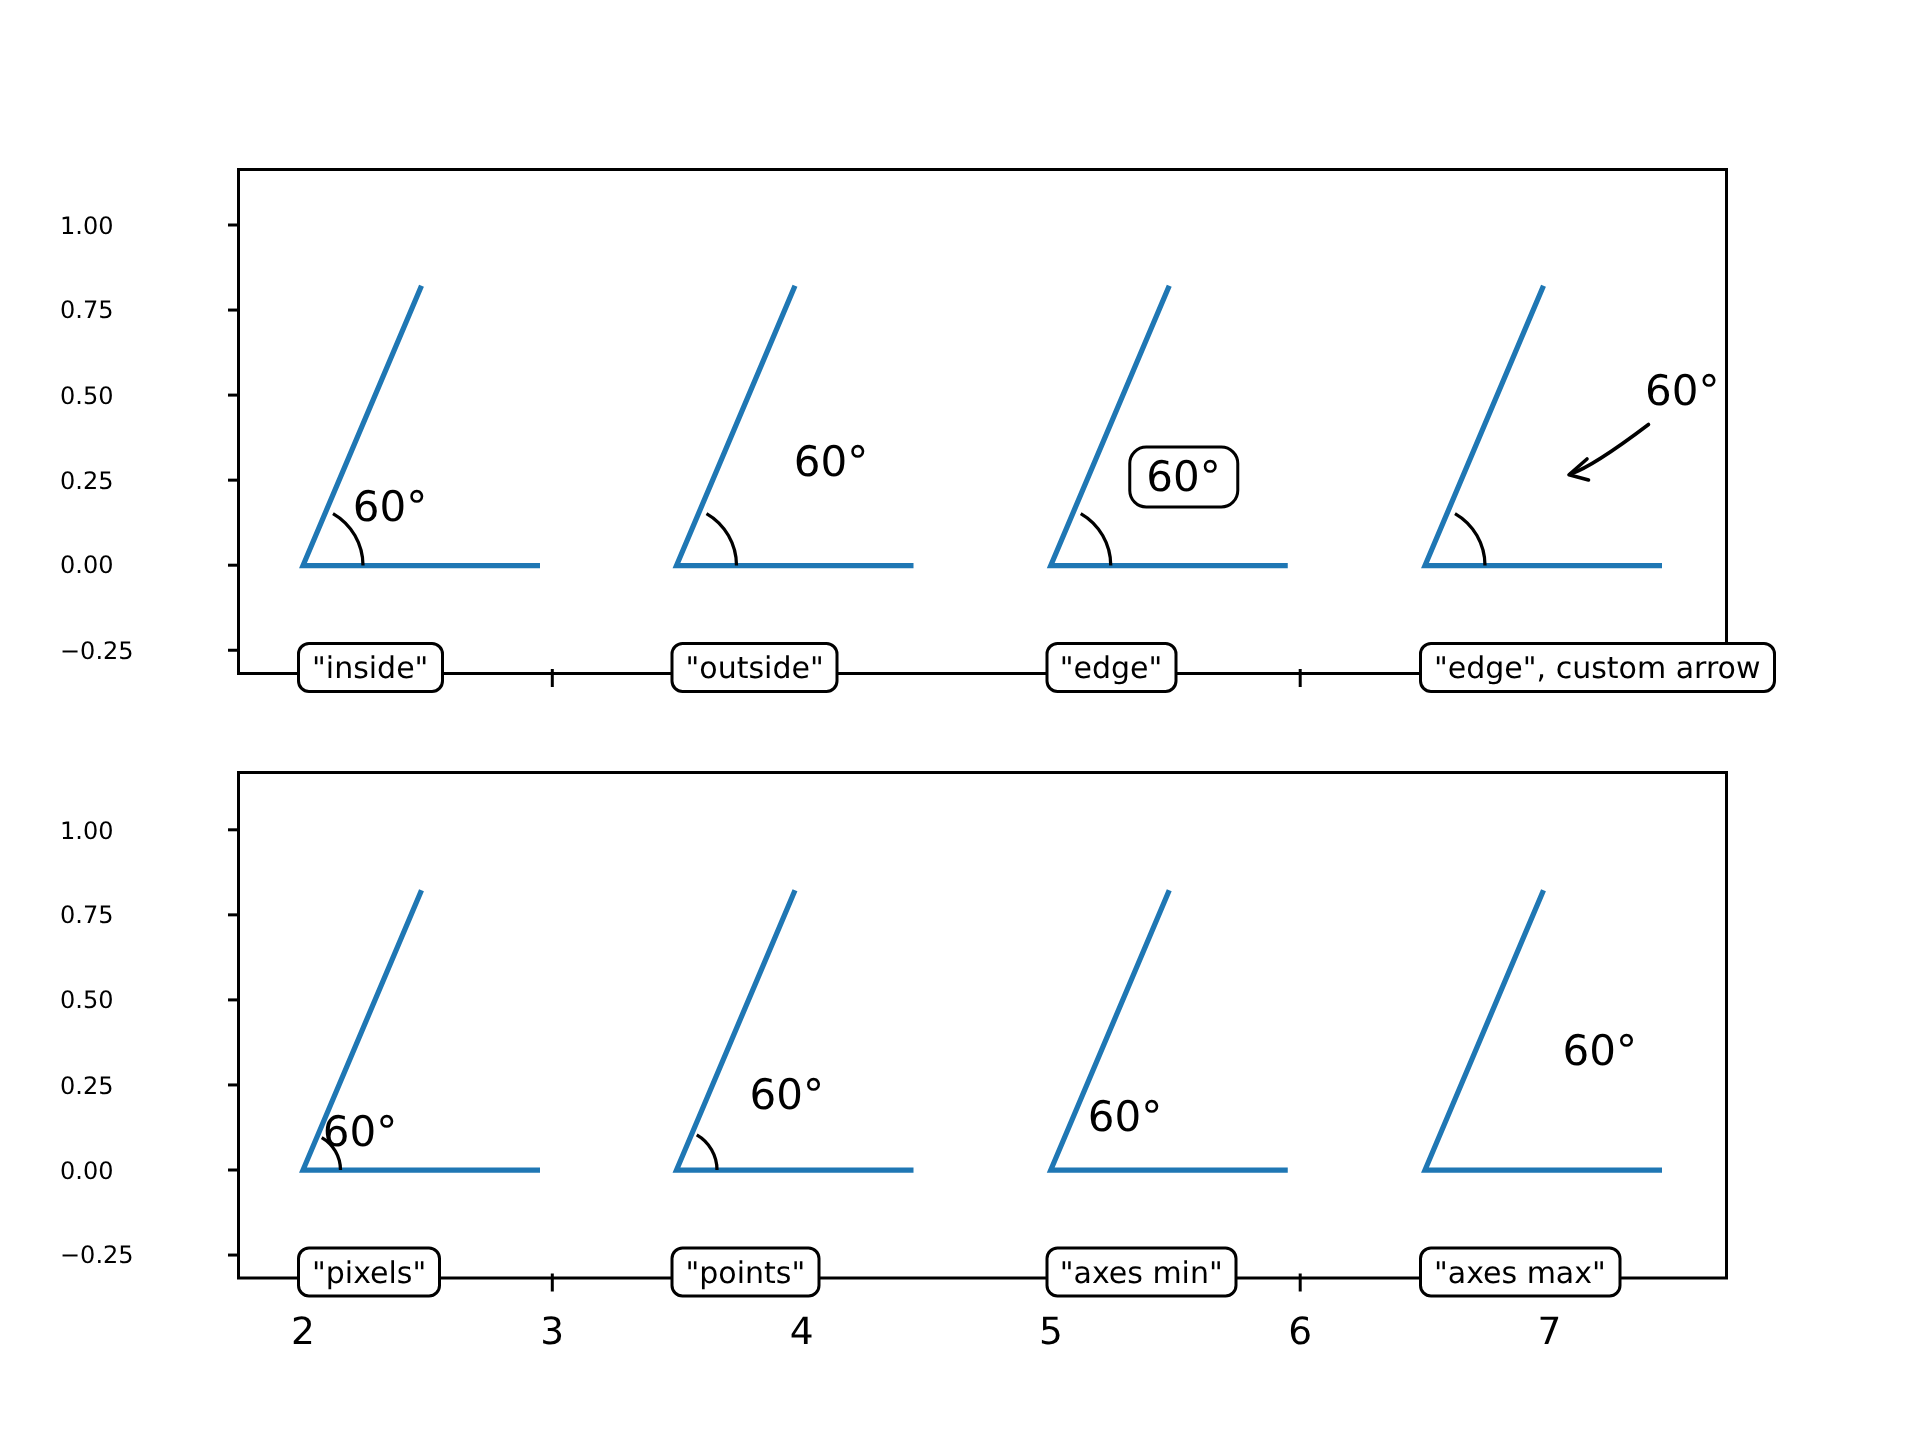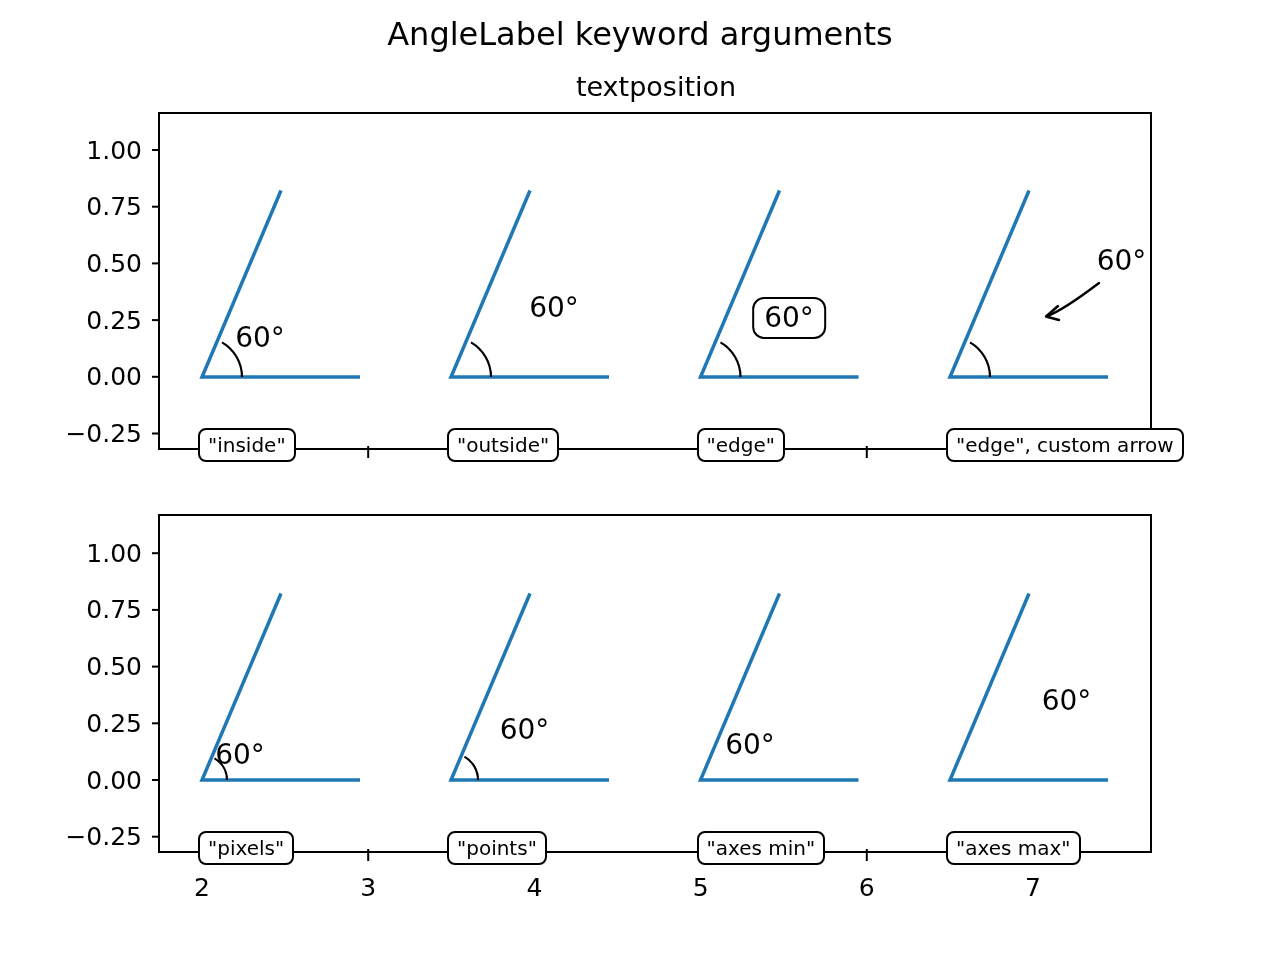--- a/index.html
+++ b/index.html
@@ -5,37 +5,35 @@
   html,body{margin:0;padding:0;background:#ffffff;}
   #figure{
     position:relative;width:1280px;height:960px;background:#ffffff;
     font-family:"DejaVu Sans","Liberation Sans",sans-serif;color:#000;
     overflow:hidden;
   }
   .abs{position:absolute;}
   .suptitle{left:0;right:0;top:15px;text-align:center;font-size:32px;}
   .axtitle{left:159px;width:994px;text-align:center;font-size:27px;}
   .axes{border:2px solid #000;background:transparent;}
-  .ytick{width:102px;text-align:right;font-size:25px;line-height:27px;}
+  .ytick{width:102px;font-size:16px;line-height:27px;}
   .xtick{width:60px;text-align:center;font-size:25px;line-height:27px;}
   .anglbl{font-size:28px;line-height:30px;transform:translate(-50%,-50%);white-space:nowrap;}
   .anglbl.boxed{border:2px solid #000;border-radius:12px;background:#fff;padding:4px 10px;}
   .caption{
     transform:translateY(-50%);white-space:nowrap;font-size:20px;line-height:24px;
     border:2px solid #000;border-radius:8px;background:#fff;padding:3px 8px;
   }
   svg{position:absolute;left:0;top:0;}
 </style>
 </head>
 <body>
 
 <div id="figure">
 
-  <div class="abs suptitle">AngleLabel keyword arguments</div>
-  <div class="abs axtitle" style="top:71px;">textposition</div>
 
   <div class="abs axes" style="left:158px;top:112px;width:990px;height:334px;"></div>
   <div class="abs axes" style="left:158px;top:514px;width:990px;height:335px;"></div>
 
   <svg width="1280" height="960" viewBox="0 0 1280 960">
 
     <g fill="none" stroke-width="3.5">
       <path d="M 360,377 L 202,377 L 281,190.5" stroke="#1f77b4"></path>
       <path d="M 609,377 L 451,377 L 530,190.5" stroke="#1f77b4"></path>
       <path d="M 858.5,377 L 700.5,377 L 779.5,190.5" stroke="#1f77b4"></path>

